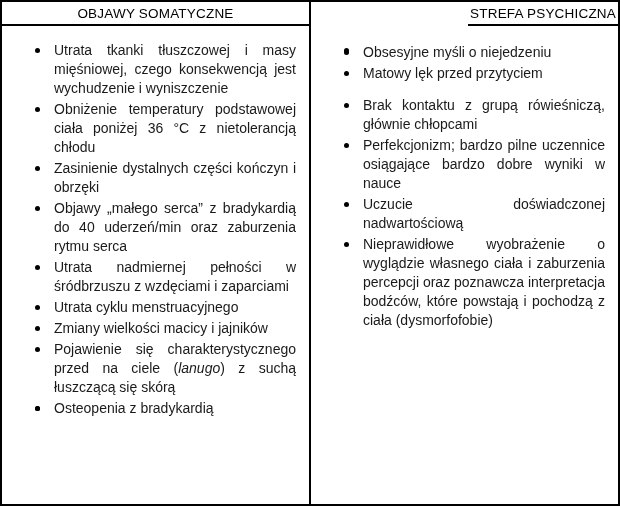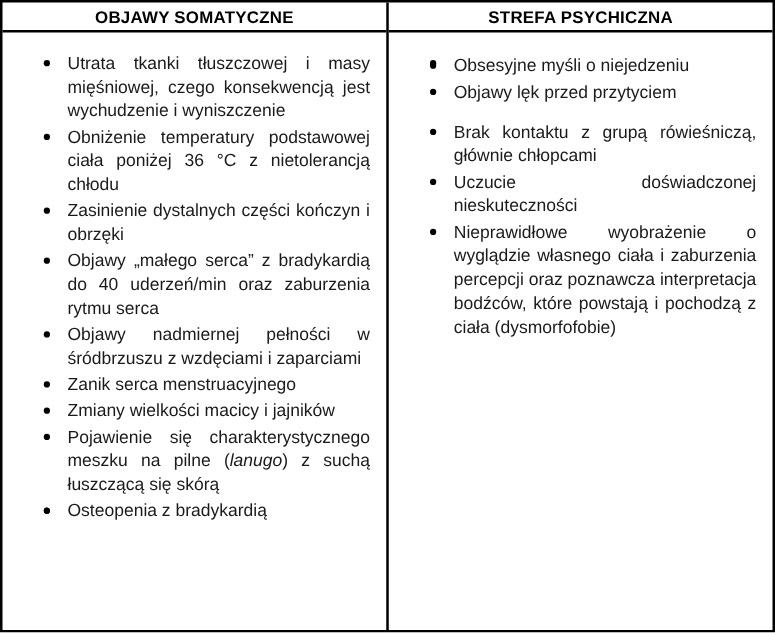--- a/index.html
+++ b/index.html
@@ -16,24 +16,24 @@
     display: flex;
     background: #fff;
     color: #1a1a1a;
   }
   .col {
     flex: 1 1 50%;
     min-width: 0;
     display: flex;
     flex-direction: column;
   }
-  .col.right { border-left: 2px solid #000; }
+  .col.right { border-left: 2px solid #000; align-items: flex-end; }
   .col-header {
     border-bottom: 2px solid #000;
-    font-weight: bold;
+    font-weight: normal;
     font-size: 13.5px;
     line-height: 17px;
     text-align: center;
     padding: 3px 2px 2px 2px;
     letter-spacing: 0.2px;
     color: #000;
   }
   ul.items {
     list-style: none;
     margin: 15px 0 0 0;
@@ -64,34 +64,35 @@
 
 <div class="page">
 
   <div class="col">
     <div class="col-header">OBJAWY SOMATYCZNE</div>
     <ul class="items">
       <li class="item"><span class="bullet"></span><span>Utrata tkanki tłuszczowej i masy mięśniowej, czego konsekwencją jest wychudzenie i wyniszczenie</span></li>
       <li class="item"><span class="bullet"></span><span>Obniżenie temperatury podstawowej ciała poniżej 36 °C z nietolerancją chłodu</span></li>
       <li class="item"><span class="bullet"></span><span>Zasinienie dystalnych części kończyn i obrzęki</span></li>
       <li class="item"><span class="bullet"></span><span>Objawy „małego serca” z bradykardią do 40 uderzeń/min oraz zaburzenia rytmu serca</span></li>
-      <li class="item"><span class="bullet"></span><span>Objawy nadmiernej pełności w śródbrzuszu z wzdęciami i zaparciami</span></li>
-      <li class="item"><span class="bullet"></span><span>Zanik serca menstruacyjnego</span></li>
+      <li class="item"><span class="bullet"></span><span>Utrata nadmiernej pełności w śródbrzuszu z wzdęciami i zaparciami</span></li>
+      <li class="item"><span class="bullet"></span><span>Utrata cyklu menstruacyjnego</span></li>
       <li class="item"><span class="bullet"></span><span>Zmiany wielkości macicy i jajników</span></li>
-      <li class="item"><span class="bullet"></span><span>Pojawienie się charakterystycznego meszku na pilne (</span><i>lanugo</i><span>) z suchą łuszczącą się skórą</span></li>
+      <li class="item"><span class="bullet"></span><span>Pojawienie się charakterystycznego przed na ciele (</span><i>lanugo</i><span>) z suchą łuszczącą się skórą</span></li>
       <li class="item"><span class="bullet"></span></li>
       <li class="item"><span class="bullet"></span><span>Osteopenia z bradykardią</span></li>
     </ul>
   </div>
 
   <div class="col right">
     <div class="col-header">STREFA PSYCHICZNA</div>
     <ul class="items">
       <li class="item"><span class="bullet"></span></li>
       <li class="item"><span class="bullet"></span><span>Obsesyjne myśli o niejedzeniu</span></li>
-      <li class="item"><span class="bullet"></span><span>Objawy lęk przed przytyciem</span></li>
+      <li class="item"><span class="bullet"></span><span>Matowy lęk przed przytyciem</span></li>
       <li class="item gap-before"><span class="bullet"></span><span>Brak kontaktu z grupą rówieśniczą, głównie chłopcami</span></li>
-      <li class="item"><span class="bullet"></span><span>Uczucie doświadczonej nieskuteczności</span></li>
+      <li class="item"><span class="bullet"></span><span>Perfekcjonizm; bardzo pilne uczennice osiągające bardzo dobre wyniki w nauce</span></li>
+      <li class="item"><span class="bullet"></span><span>Uczucie doświadczonej nadwartościową</span></li>
       <li class="item"><span class="bullet"></span><span>Nieprawidłowe wyobrażenie o wyglądzie własnego ciała i zaburzenia percepcji oraz poznawcza interpretacja bodźców, które powstają i pochodzą z ciała (dysmorfofobie)</span></li>
     </ul>
   </div>
 
 </div>
 
 </body></html>

